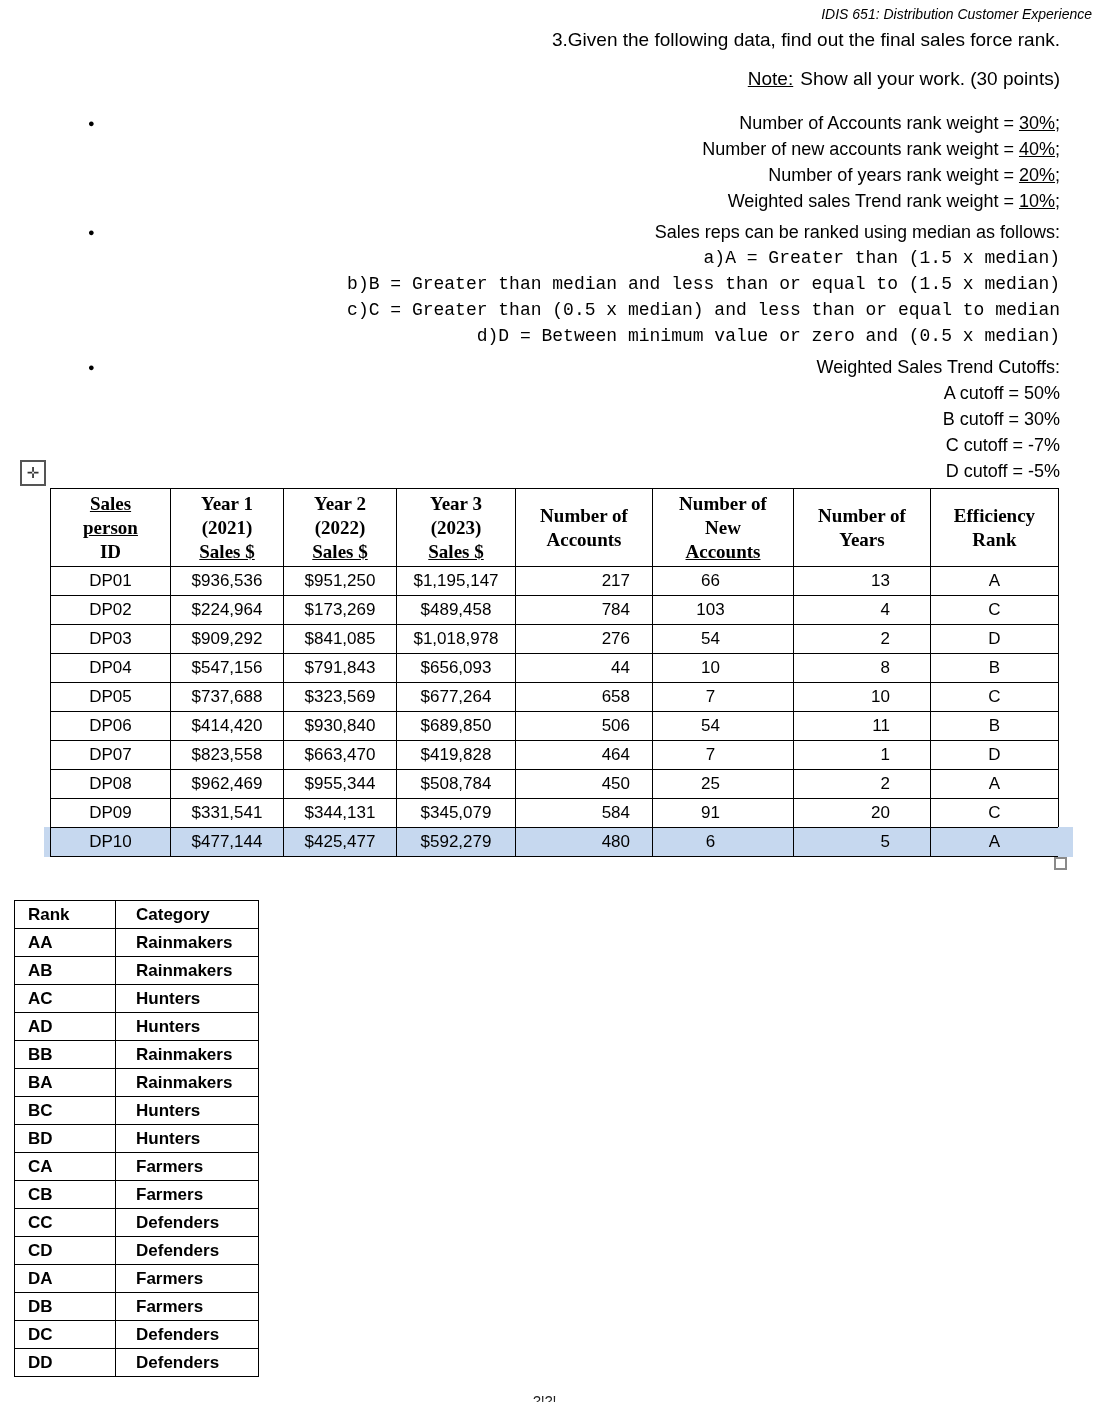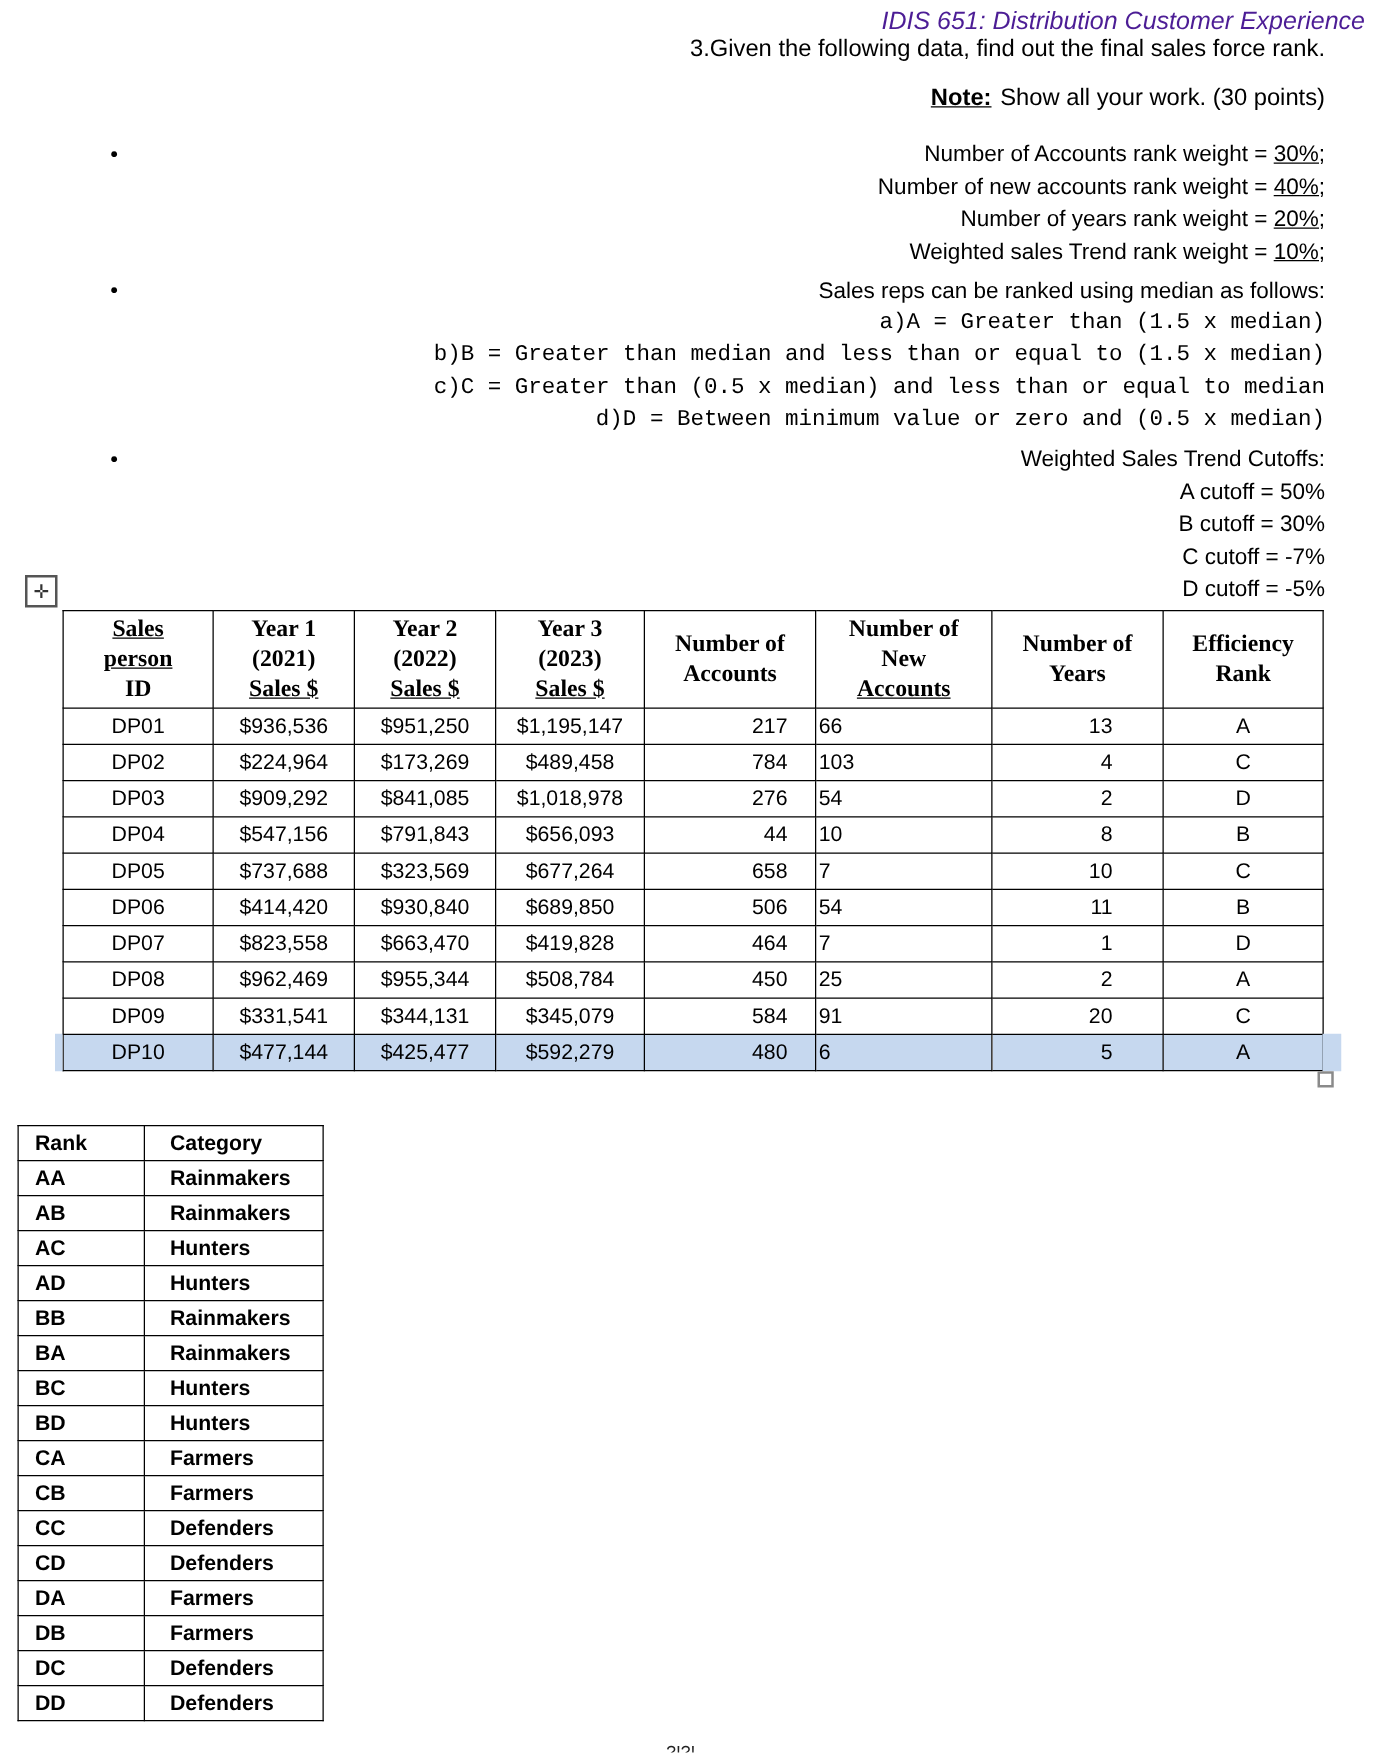--- a/index.html
+++ b/index.html
@@ -8,28 +8,28 @@
     width:1120px; height:1402px;
     font-family:"Liberation Sans", sans-serif;
     color:#000;
     position:relative;
     overflow:hidden;
   }
   .page { position:relative; width:1120px; height:1402px; background:#fff; overflow:hidden; }
 
   .course-header {
     position:absolute; top:6px; right:28px;
-    font-style:italic; color:#4c1d95; font-size:20px;
+    font-style:italic; color:#000000; font-size:14px;
   }
 
   .content { position:absolute; top:26px; left:50px; width:1010px;text-align:right; }
   .q-line { font-size:19px; line-height:27px; }
   .q-num { display:inline-block; width:36px; }
   .note-line { margin-top:12px; font-size:19px; line-height:27px; }
-  .note-label { font-weight:bold; text-decoration:underline; }
+  .note-label { font-weight:normal; text-decoration:underline; }
   .note-rest { margin-left:7px; }
 
   .bullets { margin-top:18px; }
   .bullet { position:relative; padding-left:72px; margin-bottom:5px; }
   .dot { position:absolute; left:38px; top:0; font-size:11px; line-height:26px; }
   .bline { line-height:26px; font-size:18px; }
   .sub { margin-left:35px;font-family:Liberation Mono, monospace; }
   .sublabel { display:inline-block; width:36px; }
   .u { text-decoration:underline; }
 
@@ -48,21 +48,21 @@
   table.sales th {
     height:78px; font-family:"Liberation Serif", serif;
     font-size:19px; font-weight:700; text-align:center;
     vertical-align:middle; line-height:24px; padding:2px;
   }
   table.sales td {
     height:29px; font-size:17px; vertical-align:middle;
     text-align:center; padding:0 2px;
   }
   table.sales td.c4 { text-align:right; padding-right:22px; }
-  table.sales td.c5 { text-align:left; padding-right:27px; }
+  table.sales td.c5 { text-align:center; padding-right:27px; }
   table.sales td.c6 { text-align:right; padding-right:40px; }
   .hu { text-decoration:underline; }
   tr.hl td { background: var(--hl, #c6d8ef); }
 
   .hl-strip { position:absolute; background: var(--hl, #c6d8ef); }
   .hl-left  { left:44px;  top:827px; width:6px;  height:30px; }
   .hl-right { left:1058px; top:827px; width:15px; height:30px; }
 
   .resize-handle {
     position:absolute; left:1054px; top:857px; width:13px; height:13px;

